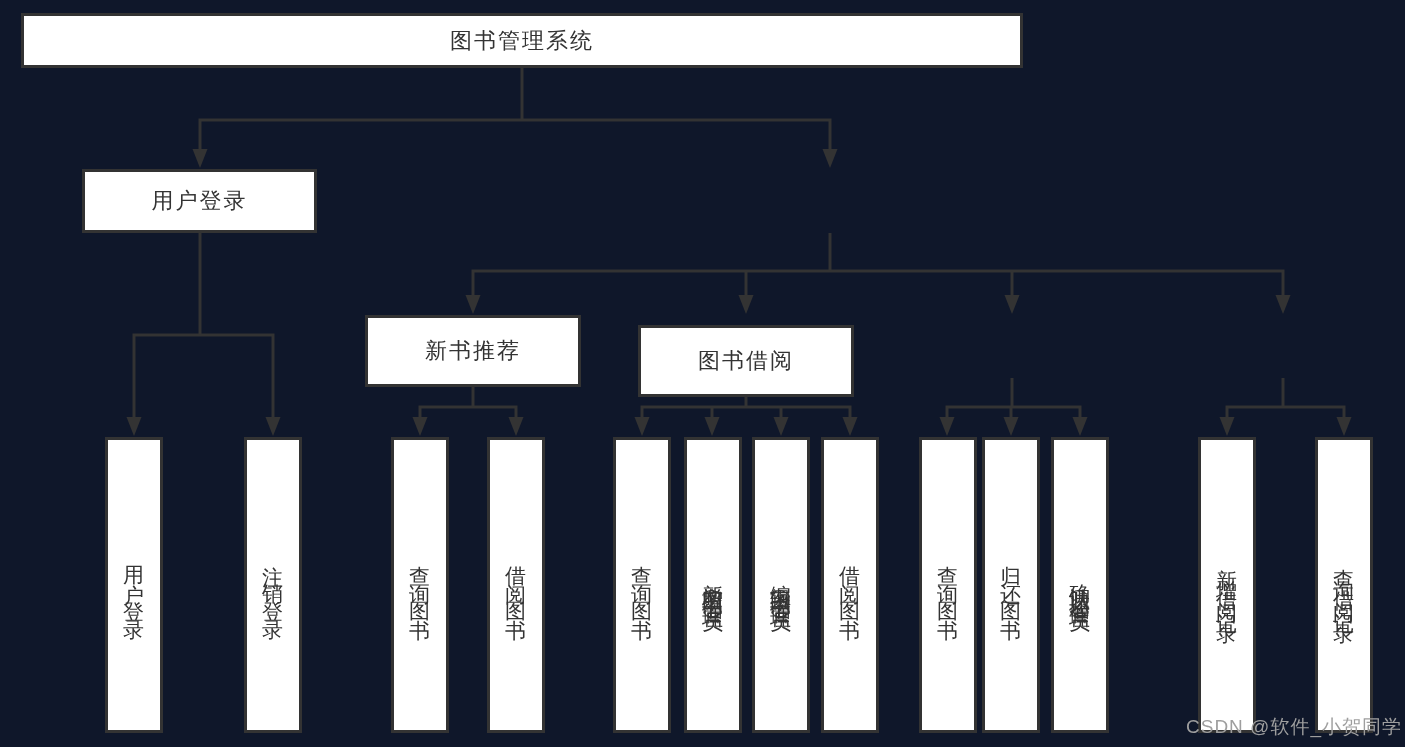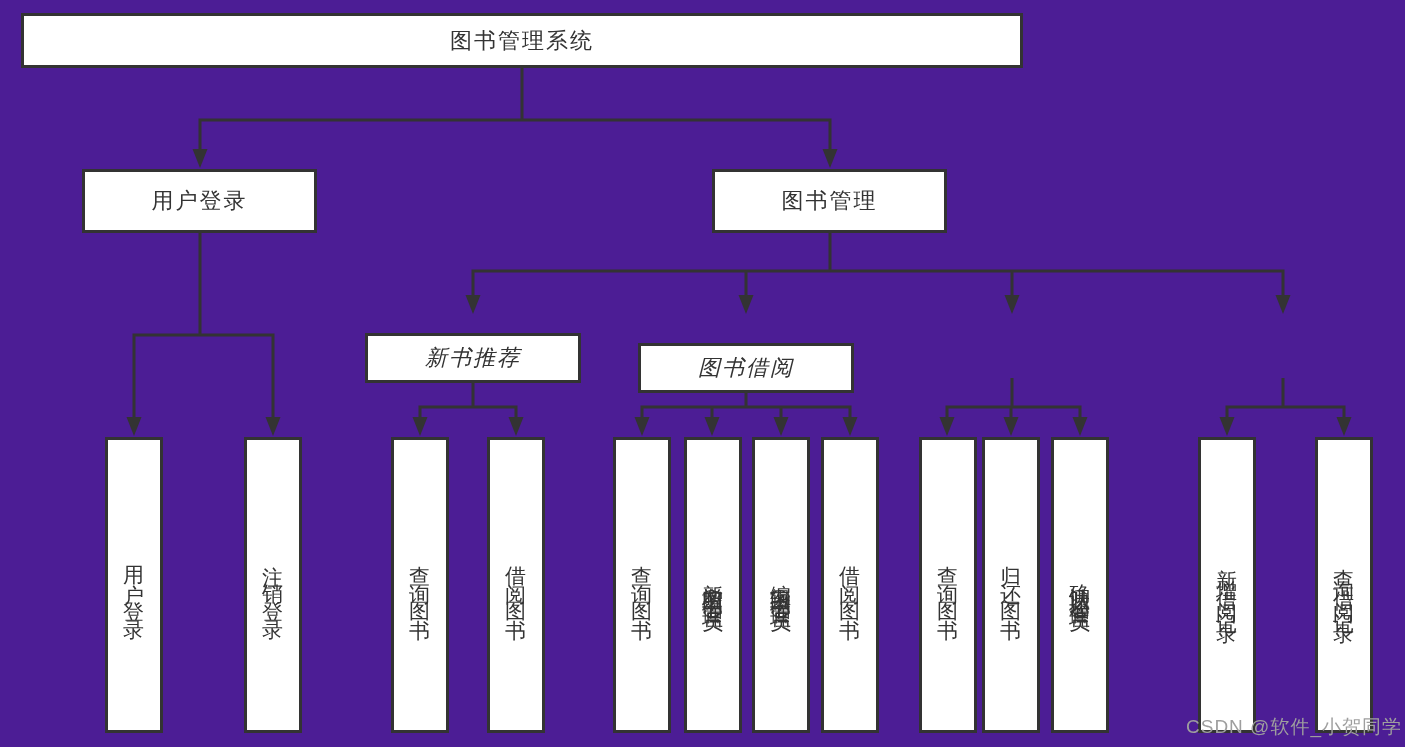--- a/index.html
+++ b/index.html
@@ -2,21 +2,21 @@
 <html><head>
 <meta charset="utf-8">
 <style>
   html, body { margin: 0; padding: 0; }
   body {
     width: 1405px; height: 747px;
     background: #ffffff;
     font-family: "Liberation Sans", "DejaVu Sans", sans-serif;
     overflow: hidden;
   }
-  .stage { position: relative; width: 1405px; height: 747px; background: #4c1d95; }
+  .stage { position: relative; width: 1405px; height: 747px; background: #0f172a; }
   .connectors { position: absolute; left: 0; top: 0; width: 1405px; height: 747px; }
 
   .box {
     position: absolute;
     background: #ffffff;
     border: 3px solid #333333;
     box-sizing: border-box;
     display: flex;
     align-items: center;
     justify-content: center;
@@ -24,21 +24,21 @@
     font-size: 22px;
     letter-spacing: 2px;
     white-space: nowrap;
   }
   
   .root  { left: 21px;  top: 13px;  width: 1002px; height: 55px; }
   
   .n-user-login { left: 82px;  top: 169px; width: 235px; height: 64px; }
   .n-book-mgmt  { left: 712px; top: 169px; width: 235px; height: 64px; }
   
-  .l3 { top: 333px; width: 216px; height: 50px; font-style: italic; }
+  .l3 { top: 315px; width: 216px; height: 72px; }
   .n-new-book   { left: 365px; }
   .n-borrow     { left: 638px; margin-top: 10px; }
   .n-current    { left: 904px; }
   .n-records    { left: 1175px; }
   
   .leaf {
     top: 437px; width: 58px; height: 296px;
     writing-mode: vertical-rl;
     font-size: 21px;
     letter-spacing: 5px;
@@ -105,21 +105,20 @@
       <polygon points="1003.5,417 1018.5,417 1011,436"></polygon>
       <polygon points="1072.5,417 1087.5,417 1080,436"></polygon>
       <polygon points="1219.5,417 1234.5,417 1227,436"></polygon>
       <polygon points="1336.5,417 1351.5,417 1344,436"></polygon>
     </g>
   </svg>
 
   <div class="box root">图书管理系统</div>
 
   <div class="box n-user-login">用户登录</div>
-  <div class="box n-book-mgmt">图书管理</div>
 
   <div class="box l3 n-new-book">新书推荐</div>
   <div class="box l3 n-borrow">图书借阅</div>
 
   <div class="box leaf ls-lg leaf-1a">用户登录</div>
   <div class="box leaf ls-lg leaf-1b">注销登录</div>
 
   <div class="box leaf ls-lg leaf-2a">查询图书</div>
   <div class="box leaf ls-lg leaf-2b">借阅图书</div>
 

